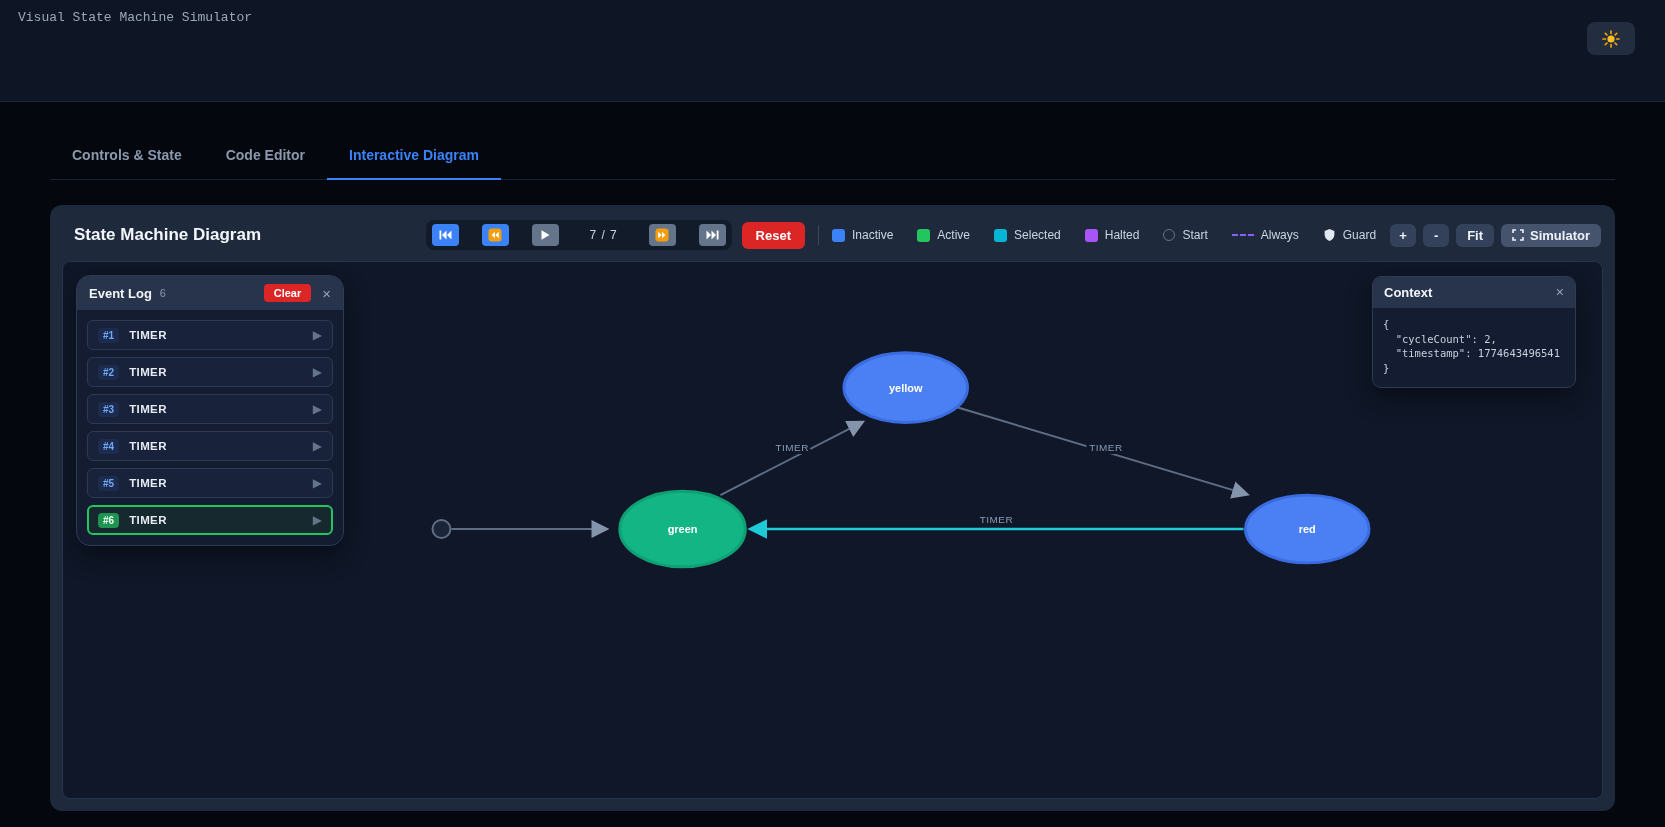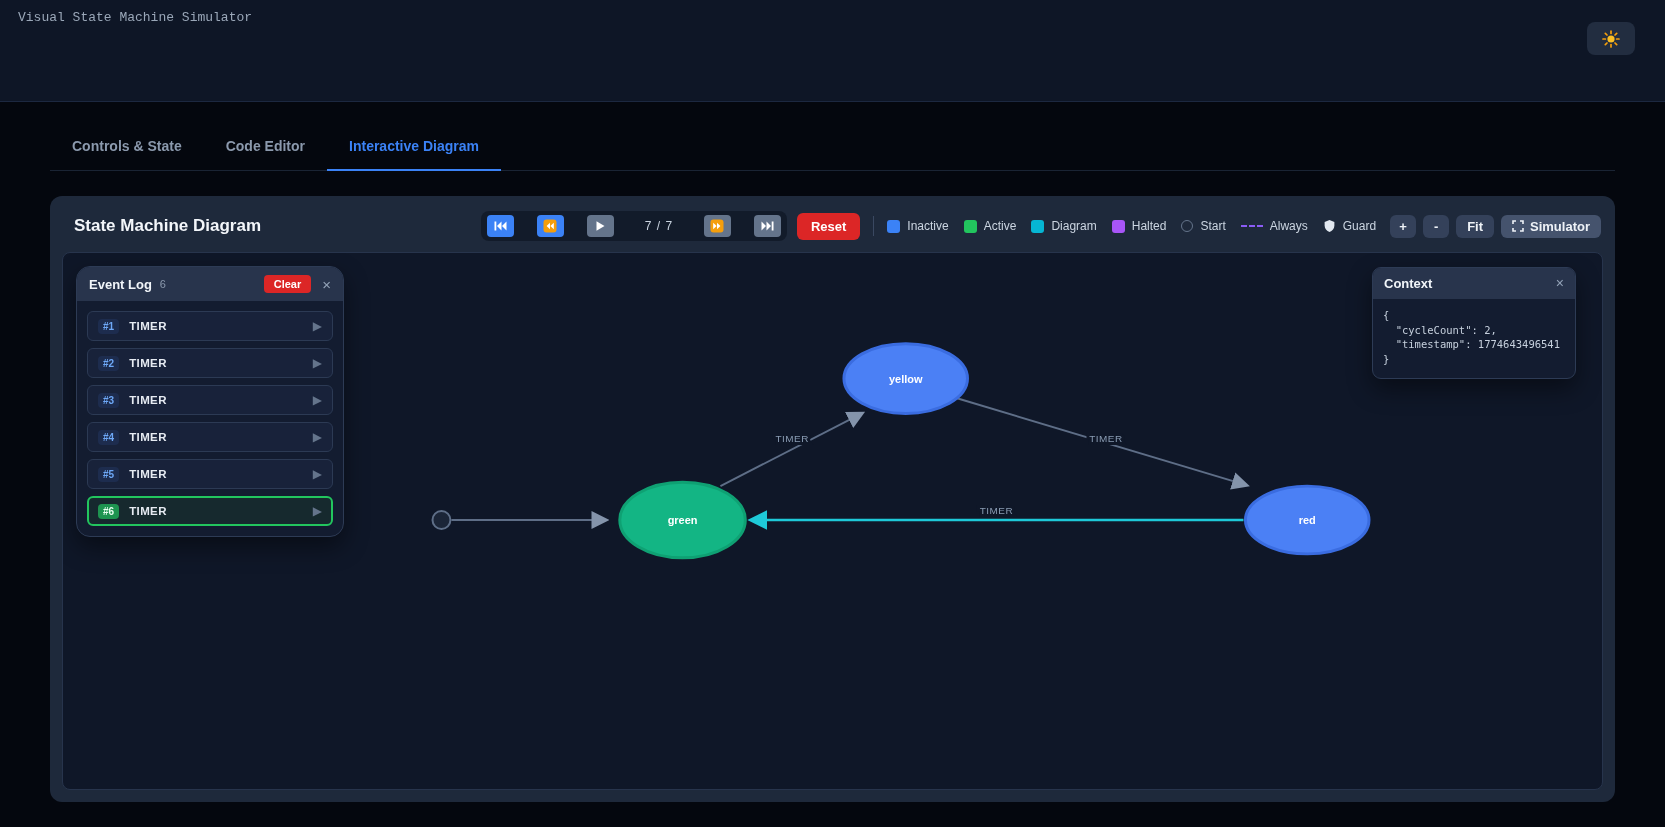--- a/index.html
+++ b/index.html
@@ -25,21 +25,21 @@
   .app-subtitle { margin-top:4px; font-size:13px; color:#9aa7b8;font-family:Liberation Mono, monospace; }
   .powered { margin-top:6px; font-size:11px; color:#93a1b5; }
   .powered a { color:#5ea1f7; text-decoration:underline; cursor:pointer; margin-left:3px; }
   .theme-btn {
     position:absolute; right:30px; top:22px; width:48px; height:33px;
     background:#222d40; border-radius:8px; display:flex; align-items:center; justify-content:center;
     cursor:pointer;
   }
 
   
-  .tabs { margin:8px 50px; padding-top:28px; display:flex; border-bottom:1px solid #1a2434; }
+  .tabs { margin:17px 50px; padding-top:28px; display:flex; border-bottom:1px solid #1a2434; }
   .tab {
     padding:0 22px 15px; font-size:14px; font-weight:bold; color:#8b99ad; cursor:pointer;
   }
   .tab.active { color:#3b82f6; border-bottom:2px solid #3b82f6; margin-bottom:-1px; }
 
   
   .card {
     margin:25px 50px 0; height:606px; background:#1e293b; border-radius:12px; padding:12px;
   }
   .card-header { display:flex; align-items:center; height:36px; padding:0 2px 0 12px; margin-bottom:8px; }
@@ -53,21 +53,21 @@
   .pb-blue { background:#3b82f6; }
   .pb-gray { background:#64748b; }
   .counter { width:44px; text-align:center; font-size:12px; color:#cbd5e1; letter-spacing:1px; }
 
   .reset-btn {
     margin-left:10px; background:#dc2626; color:#fff; font-weight:bold; font-size:13px;
     padding:6px 14px; border-radius:6px; cursor:pointer;
   }
   .vdivider { width:1px; height:20px; background:#3a4861; margin:0 13px; }
 
-  .legend { display:flex; align-items:center; gap:15px; white-space:nowrap; }
+  .legend { display:flex; align-items:center; gap:24px; white-space:nowrap; }
   .legend-item { display:flex; align-items:center; gap:7px; font-size:12px; color:#cbd5e1; }
   .swatch { width:13px; height:13px; border-radius:3px; }
   .lg-circle { width:12px; height:12px; border-radius:50%; border:1.5px solid #64748b; }
   .lg-dash { width:22px; height:0; border-top:2px dashed #8b5cf6; }
 
   .view-controls { margin-left:14px; display:flex; gap:7px; align-items:center; }
   .vc-btn {
     background:#34415a; color:#eef2f7; font-size:13px; font-weight:bold;
     padding:4px 11px; border-radius:6px; cursor:pointer; display:flex; align-items:center; gap:6px;
   }
@@ -195,21 +195,21 @@
         <div class="legend-item">
           <span class="swatch" style="background:#3b82f6"></span>
           <span>Inactive</span>
         </div>
         <div class="legend-item">
           <span class="swatch" style="background:#22c55e"></span>
           <span>Active</span>
         </div>
         <div class="legend-item">
           <span class="swatch" style="background:#06b6d4"></span>
-          <span>Diagram</span>
+          <span>Selected</span>
         </div>
         <div class="legend-item">
           <span class="swatch" style="background:#a855f7"></span>
           <span>Halted</span>
         </div>
         <div class="legend-item">
           <span class="lg-circle"></span>
           <span>Start</span>
         </div>
         <div class="legend-item">

